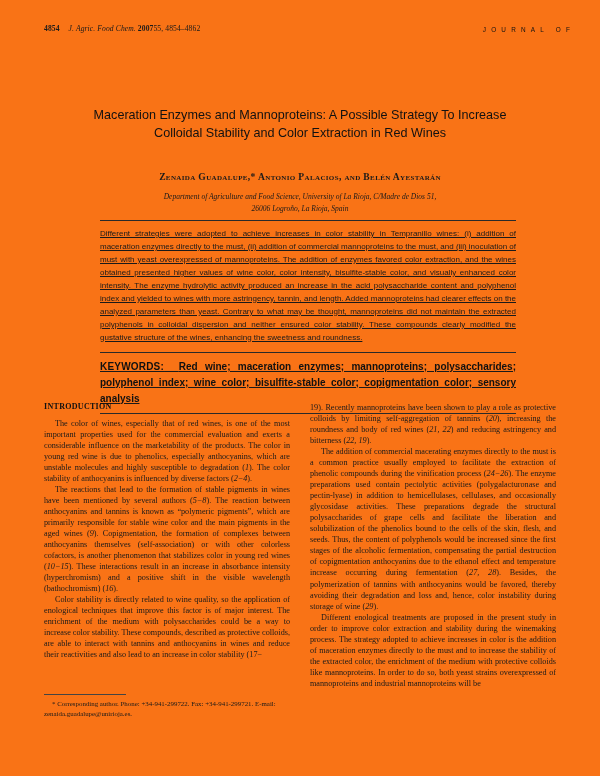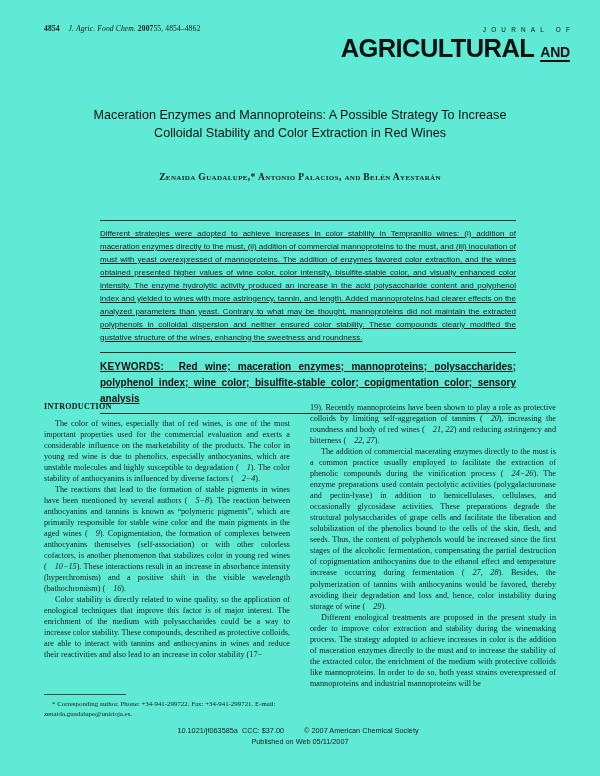--- a/index.html
+++ b/index.html
@@ -13,21 +13,21 @@
     position: relative;
     font-family: "Liberation Serif", "DejaVu Serif", serif;
     color: #1a1a1a;
     overflow: hidden;
   }
   .page {
     position: absolute;
     left: 0; top: 0;
     width: 600px;
     height: 776px;
-    background: #5eead4;
+    background: #f97316;
   }
 
   
   .runhead {
     position: absolute;
     left: 44px;
     top: 24px;
     font-size: 7.6px;
     letter-spacing: 0.1px;
     white-space: nowrap;
@@ -184,21 +184,21 @@
     color: #111;
   }
   .para {
     text-indent: 11px;
     margin: 0;
   }
   .para.cont {
     text-indent: 0;
   }
   .para + .para { margin-top: 0; }
-  i, .it { font-style: italic; margin-left: 8px; }
+  i, .it { font-style: italic; }
 
   
   .footnote {
     position: absolute;
     left: 44px;
     top: 694px;
     width: 246px;
   }
   .footnote .fnrule {
     border-top: 0.9px solid #444;
@@ -231,51 +231,52 @@
 <body>
 
 <div class="page">
 
   <div class="runhead">
     <span class="folio">4854</span><span class="jrnl">J. Agric. Food Chem.</span>&nbsp;<span class="yr">2007</span><span class="vol">55,</span>&nbsp;<span class="vol">4854–4862</span>
   </div>
 
   <div class="logo">
     <div class="kicker">JOURNAL OF</div>
-    <div class="l1"><span>AGRICULTURAL</span> <span class="and">AND</span></div>
   </div>
 
   <div class="title">Maceration Enzymes and Mannoproteins:  A Possible Strategy To Increase Colloidal Stability and Color Extraction in Red Wines</div>
 
   <div class="authors">Zenaida Guadalupe,* Antonio Palacios, and Belén Ayestarán</div>
+  <div class="affil">
+    <div>Department of Agriculture and Food Science, University of La Rioja, C/Madre de Dios 51,</div>
+    <div>26006 Logroño, La Rioja, Spain</div>
+  </div>
 
   <div class="abstract-wrap">
     <div class="rule-top"></div>
     <div class="abstract">Different strategies were adopted to achieve increases in color stability in Tempranillo wines:  (i) addition of maceration enzymes directly to the must, (ii) addition of commercial mannoproteins to the must, and (iii) inoculation of must with yeast overexpressed of mannoproteins. The addition of enzymes favored color extraction, and the wines obtained presented higher values of wine color, color intensity, bisulfite-stable color, and visually enhanced color intensity. The enzyme hydrolytic activity produced an increase in the acid polysaccharide content and polyphenol index and yielded to wines with more astringency, tannin, and length. Added mannoproteins had clearer effects on the analyzed parameters than yeast. Contrary to what may be thought, mannoproteins did not maintain the extracted polyphenols in colloidal dispersion and neither ensured color stability. These compounds clearly modified the gustative structure of the wines, enhancing the sweetness and roundness.</div>
     <div class="rule-mid"></div>
     <div class="keywords"><span class="kwlabel">KEYWORDS:</span>&nbsp;&nbsp;<span class="kwbody">Red wine; maceration enzymes; mannoproteins; polysaccharides; polyphenol index; wine color; bisulfite-stable color; copigmentation color; sensory analysis</span></div>
     <div class="rule-bot"></div>
   </div>
 
   <div class="col col-left">
     <div class="sechead">INTRODUCTION</div>
     <p class="para">The color of wines, especially that of red wines, is one of the most important properties used for the commercial evaluation and exerts a considerable influence on the marketability of the products. The color in young red wine is due to phenolics, especially anthocyanins, which are unstable molecules and highly susceptible to degradation (<i>1</i>). The color stability of anthocyanins is influenced by diverse factors (<i>2−4</i>).</p>
     <p class="para">The reactions that lead to the formation of stable pigments in wines have been mentioned by several authors (<i>5−8</i>). The reaction between anthocyanins and tannins is known as “polymeric pigments”, which are primarily responsible for stable wine color and the main pigments in the aged wines (<i>9</i>). Copigmentation, the formation of complexes between anthocyanins themselves (self-association) or with other colorless cofactors, is another phenomenon that stabilizes color in young red wines (<i>10−15</i>). These interactions result in an increase in absorbance intensity (hyperchromism) and a positive shift in the visible wavelength (bathochromism) (<i>16</i>).</p>
     <p class="para">Color stability is directly related to wine quality, so the application of enological techniques that improve this factor is of major interest. The enrichment of the medium with polysaccharides could be a way to increase color stability. These compounds, described as protective colloids, are able to interact with tannins and anthocyanins in wines and reduce their reactivities and also lead to an increase in color stability (17−</p>
   </div>
 
   <div class="col col-right">
-    <p class="para cont">19). Recently mannoproteins have been shown to play a role as protective colloids by limiting self-aggregation of tannins (<i>20</i>), increasing the roundness and body of red wines (<i>21, 22</i>) and reducing astringency and bitterness (<i>22, 27</i>).</p>
+    <p class="para cont">19). Recently mannoproteins have been shown to play a role as protective colloids by limiting self-aggregation of tannins (<i>20</i>), increasing the roundness and body of red wines (<i>21, 22</i>) and reducing astringency and bitterness (<i>22, 19</i>).</p>
     <p class="para">The addition of commercial macerating enzymes directly to the must is a common practice usually employed to facilitate the extraction of phenolic compounds during the vinification process (<i>24−26</i>). The enzyme preparations used contain pectolytic activities (polygalacturonase and pectin-lyase) in addition to hemicellulases, cellulases, and occasionally glycosidase activities. These preparations degrade the structural polysaccharides of grape cells and facilitate the liberation and solubilization of the phenolics bound to the cells of the skin, flesh, and seeds. Thus, the content of polyphenols would be increased since the first stages of the alcoholic fermentation, compensating the partial destruction of copigmentation anthocyanins due to the ethanol effect and temperature increase occurring during fermentation (<i>27, 28</i>). Besides, the polymerization of tannins with anthocyanins would be favored, thereby avoiding their degradation and loss and, hence, color instability during storage of wine (<i>29</i>).</p>
     <p class="para">Different enological treatments are proposed in the present study in order to improve color extraction and stability during the winemaking process. The strategy adopted to achieve increases in color is the addition of maceration enzymes directly to the must and to increase the stability of the extracted color, the enrichment of the medium with protective colloids like mannoproteins. In order to do so, both yeast strains overexpressed of mannoproteins and industrial mannoproteins will be</p>
   </div>
 
   <div class="footnote">
     <div class="fnrule"></div>
     <div class="fntext">* Corresponding author. Phone:  +34-941-299722. Fax:  +34-941-299721. E-mail: zenaida.guadalupe@unirioja.es.</div>
   </div>
 
   <div class="colophon">
-    <div class="doi-line"><span>10.1021/jf063585a</span><span>CCC: $37.00</span><span class="gap"></span><span>© 2007 American Chemical Society</span></div>
-    <div>Published on Web 05/11/2007</div>
   </div>
 
 </div>
 
 </body></html>

